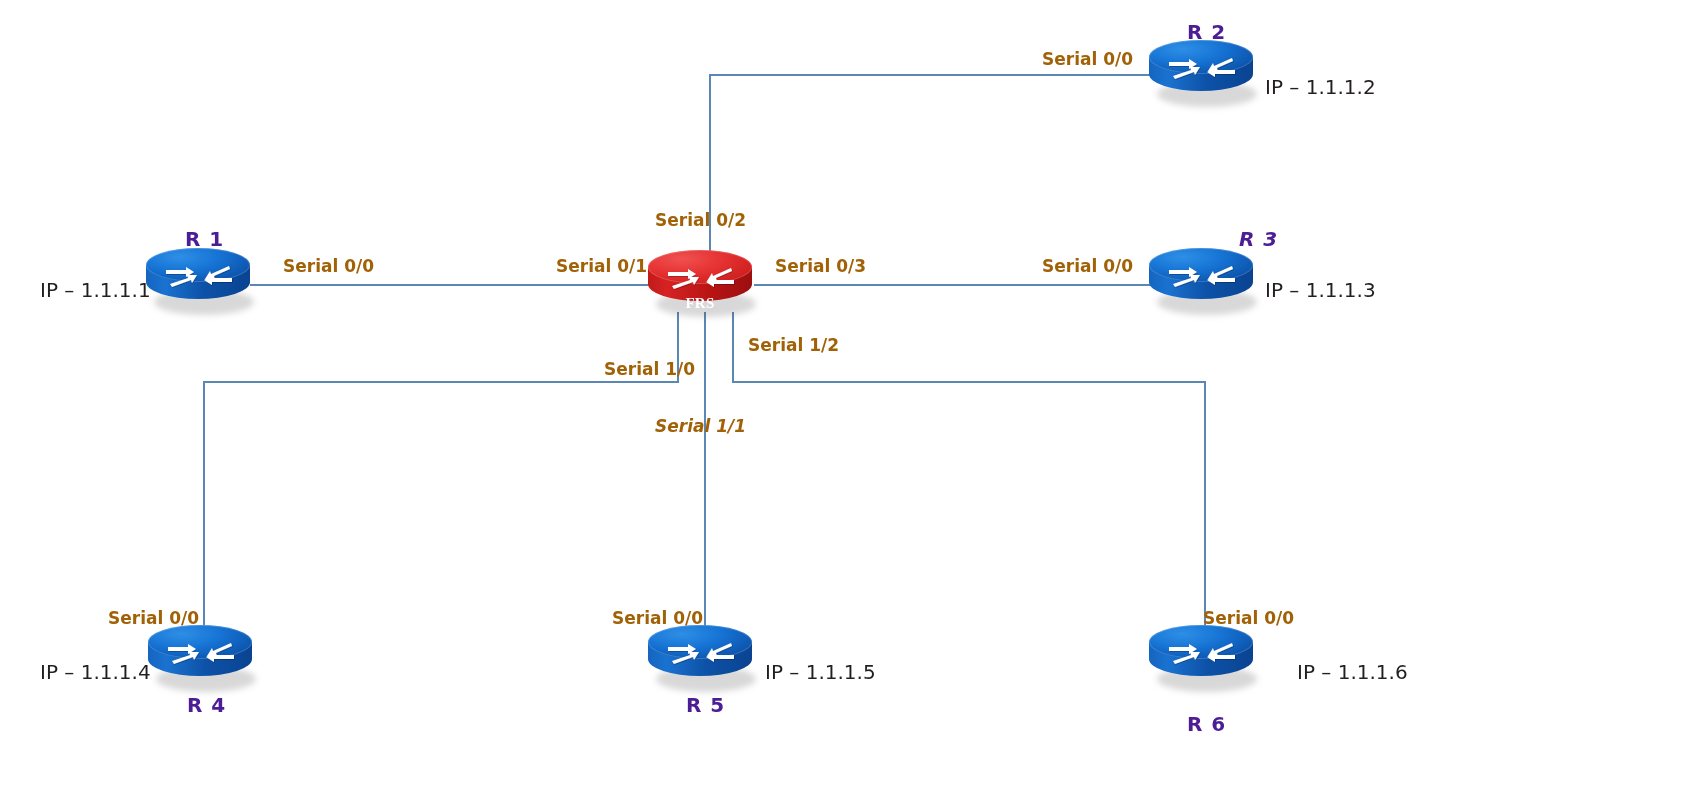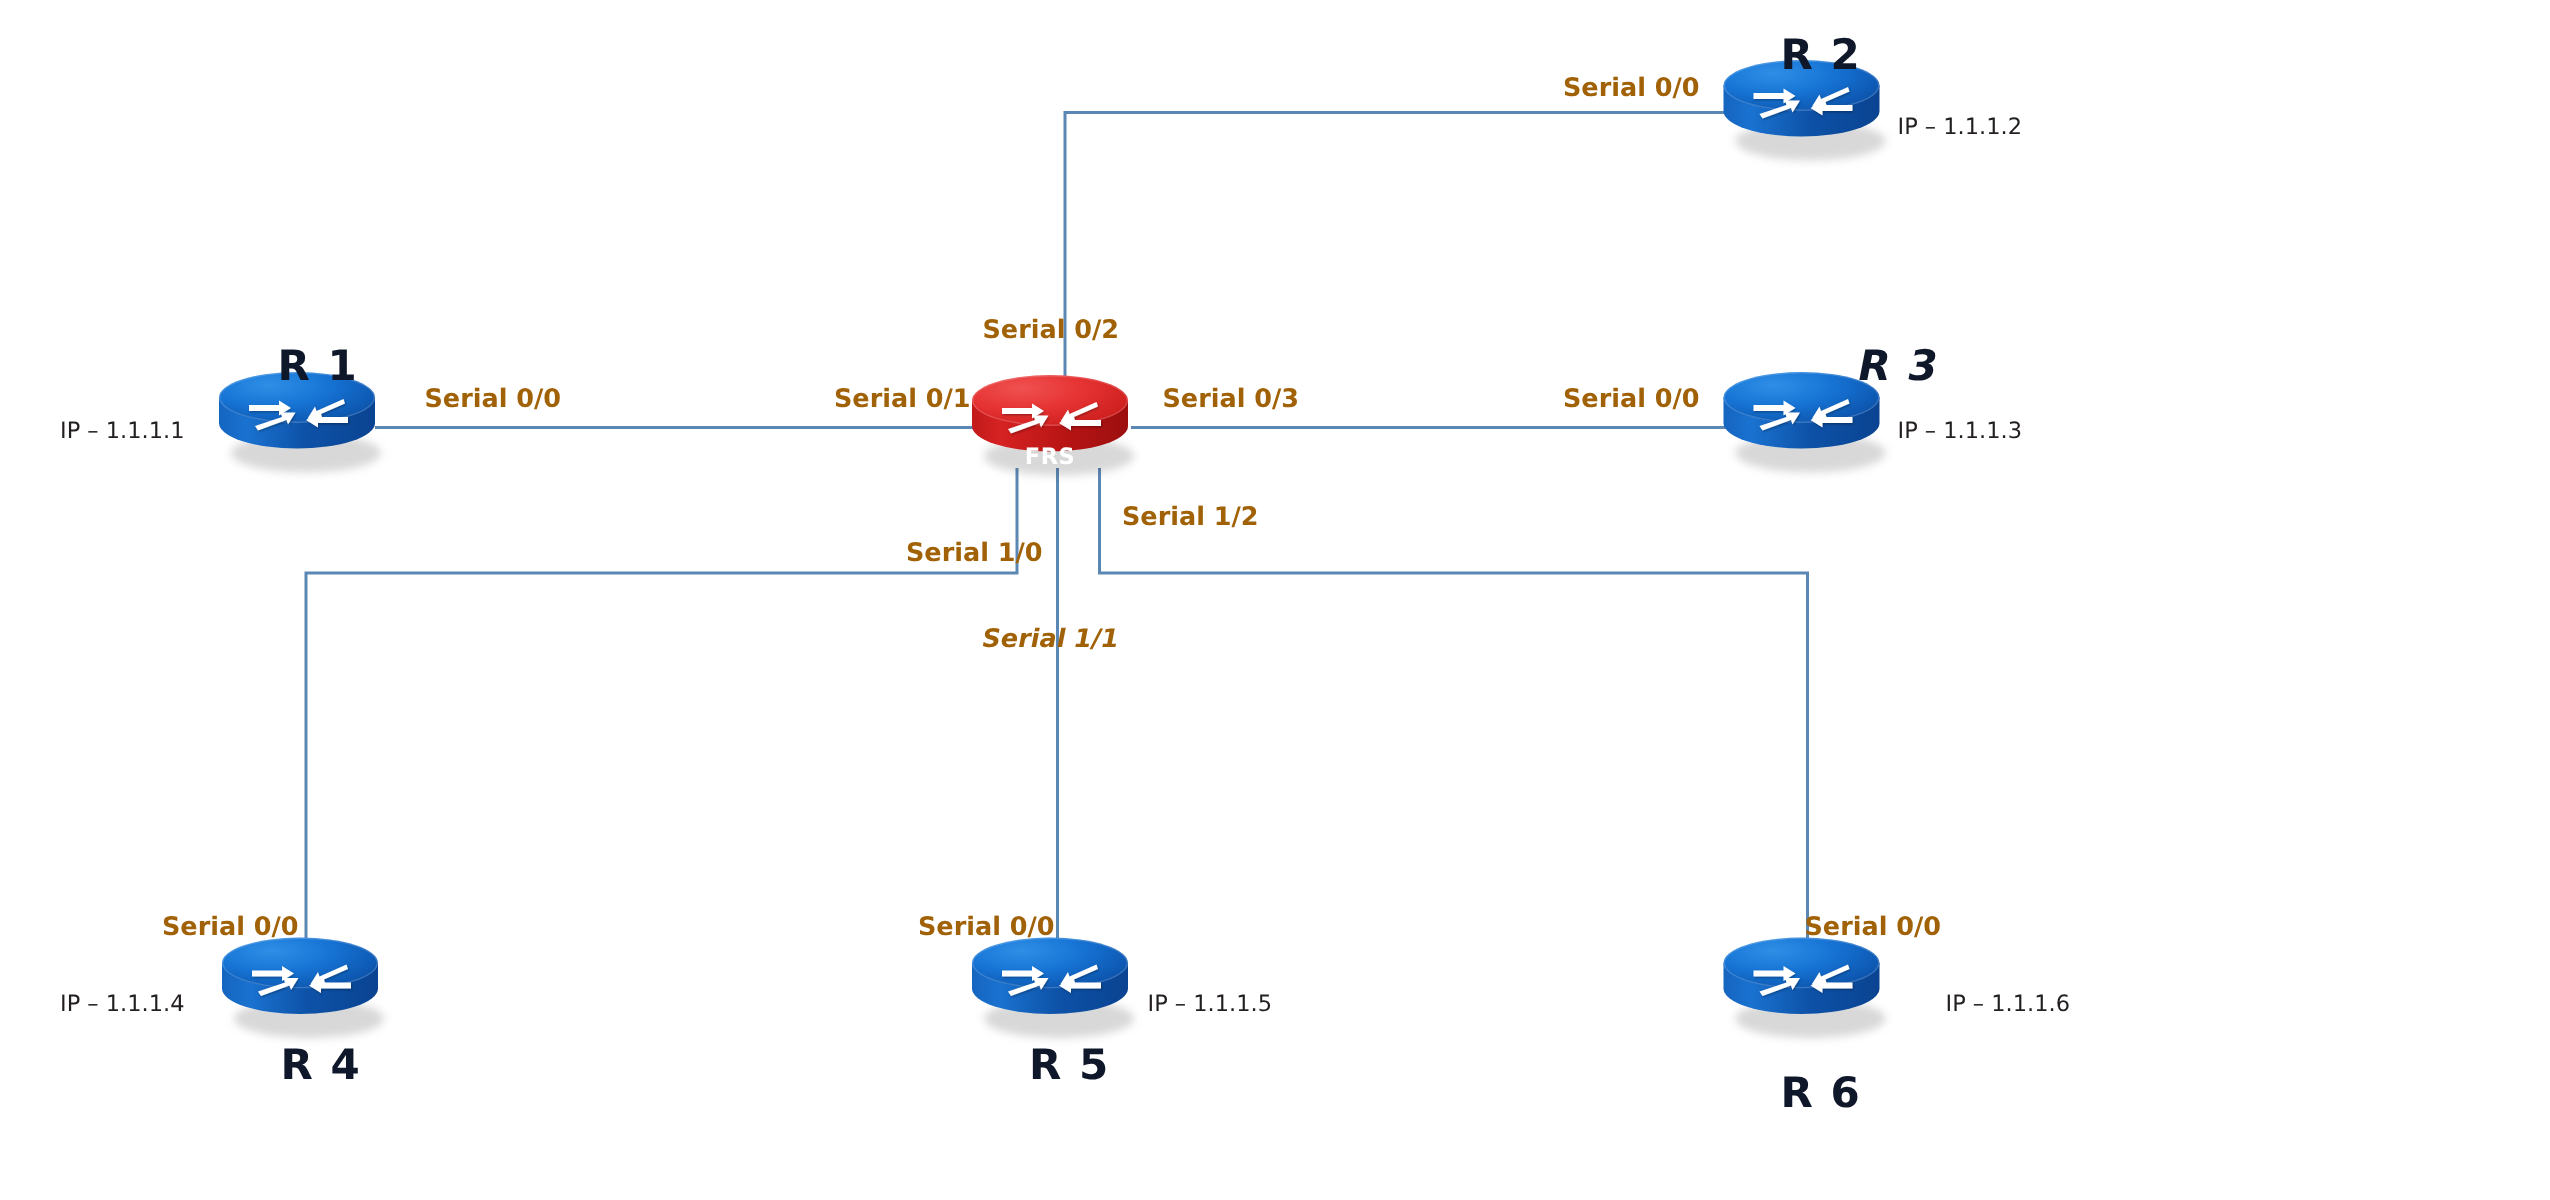--- a/index.html
+++ b/index.html
@@ -101,27 +101,27 @@
     letter-spacing: 0.3px;
   }
 
   
   .lbl {
     position: absolute;
     white-space: nowrap;
     color: #1a1a1a;
   }
   .name-lbl {
-    font-size: 28px;
+    font-size: 20px;
     font-weight: bold;
-    color: #0f172a;
+    color: #4c1d95;
     letter-spacing: 1px;
   }
   .ip-lbl {
-    font-size: 15px;
+    font-size: 20px;
     font-weight: normal;
     color: #231f20;
   }
   .iface-lbl {
     font-size: 17px;
     font-weight: bold;
     color: #a16207;
   }
 </style>
 </head>
@@ -134,21 +134,21 @@
         <path d="M 250 285 L 660 285" fill="none" stroke="#5b87b5" stroke-width="2"></path>
         <path d="M 710 258 L 710 75 L 1155 75" fill="none" stroke="#5b87b5" stroke-width="2"></path>
         <path d="M 754 285 L 1155 285" fill="none" stroke="#5b87b5" stroke-width="2"></path>
         <path d="M 678 312 L 678 382 L 204 382 L 204 648" fill="none" stroke="#5b87b5" stroke-width="2"></path>
         <path d="M 705 312 L 705 648" fill="none" stroke="#5b87b5" stroke-width="2"></path>
         <path d="M 733 312 L 733 382 L 1205 382 L 1205 648" fill="none" stroke="#5b87b5" stroke-width="2"></path>
       </g>
   </svg>
 
   <div id="nodes-layer">
-      <div class="device red" style="left: 648px; top: 255px;">
+      <div class="device red" style="left: 648px; top: 255px; font-family: Liberation Serif, serif;">
         <div class="dev-shadow"></div>
         <div class="dev-body">
           <div class="dev-side"></div>
           <div class="dev-top"></div>
           <div class="dev-arrows"><svg viewBox="0 0 104 34" width="104" height="34" xmlns="http://www.w3.org/2000/svg">
               <defs>
                 <filter id="as" x="-30%" y="-30%" width="170%" height="170%">
                   <feDropShadow dx="0.6" dy="0.8" stdDeviation="0.7" flood-color="#00000055"></feDropShadow>
                 </filter>
               </defs>

